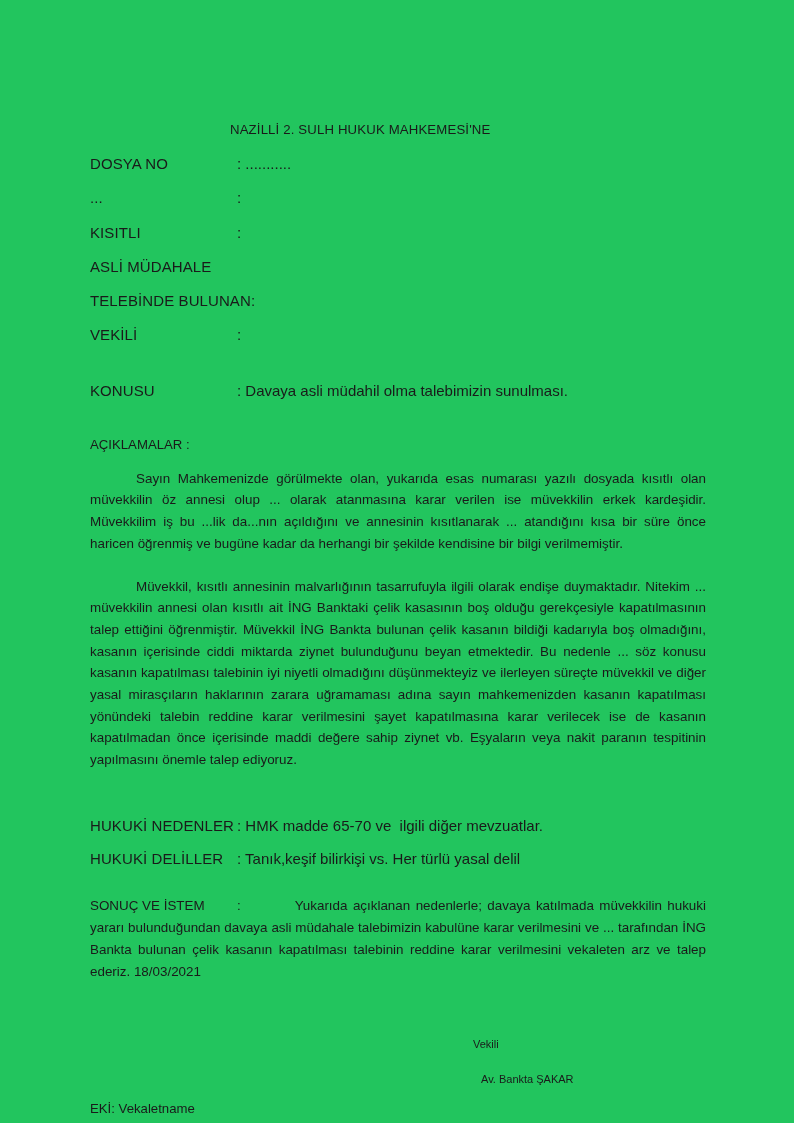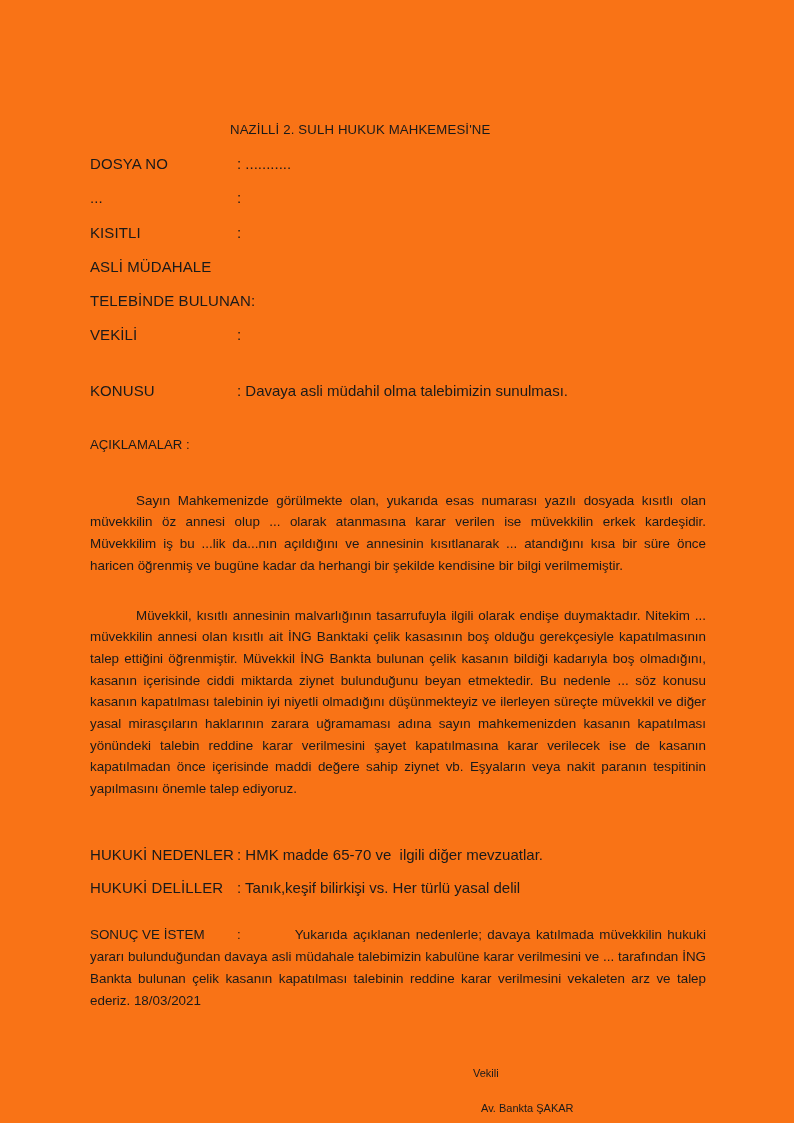--- a/index.html
+++ b/index.html
@@ -6,21 +6,21 @@
   html, body {
     margin: 0;
     padding: 0;
     background: #ffffff;
   }
   .page {
     position: relative;
     width: 794px;
     height: 1123px;
     margin: 0 auto;
-    background: #f97316;
+    background: #22c55e;
     font-family: "Liberation Sans", sans-serif;
     color: #1a1a1a;
     overflow: hidden;
     box-sizing: border-box;
   }
   .content {
     position: absolute;
     left: 90px;
     top: 0;
     width: 616px;
@@ -71,30 +71,30 @@
   .konusu-block .field-row { margin-bottom: 0; }
 
   .aciklamalar {
     margin-top: 38px;
     font-size: 13.2px;
     margin-bottom: 0;
   }
 
   
   .body-par {
-    margin-top: 38px;
+    margin-top: 16px;
     font-size: 13.4px;
     line-height: 1.62;
     text-align: justify;
     text-justify: inter-word;
     text-indent: 46px;
     hyphens: none;
   }
   .body-par.p2 {
-    margin-top: 28px;
+    margin-top: 21px;
   }
 
   
   .legal-block {
     margin-top: 46px;
   }
   .legal-block .field-row {
     margin-bottom: 16px;
     align-items: center;
   }

